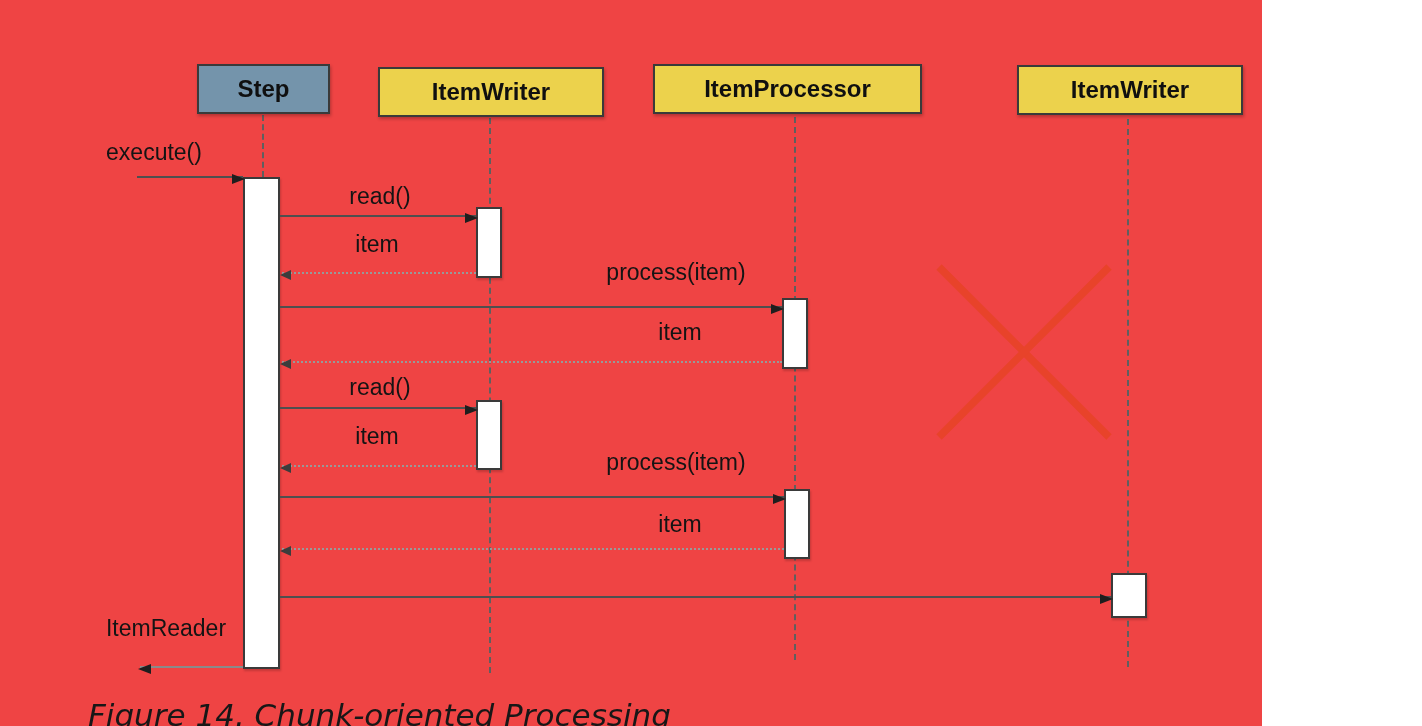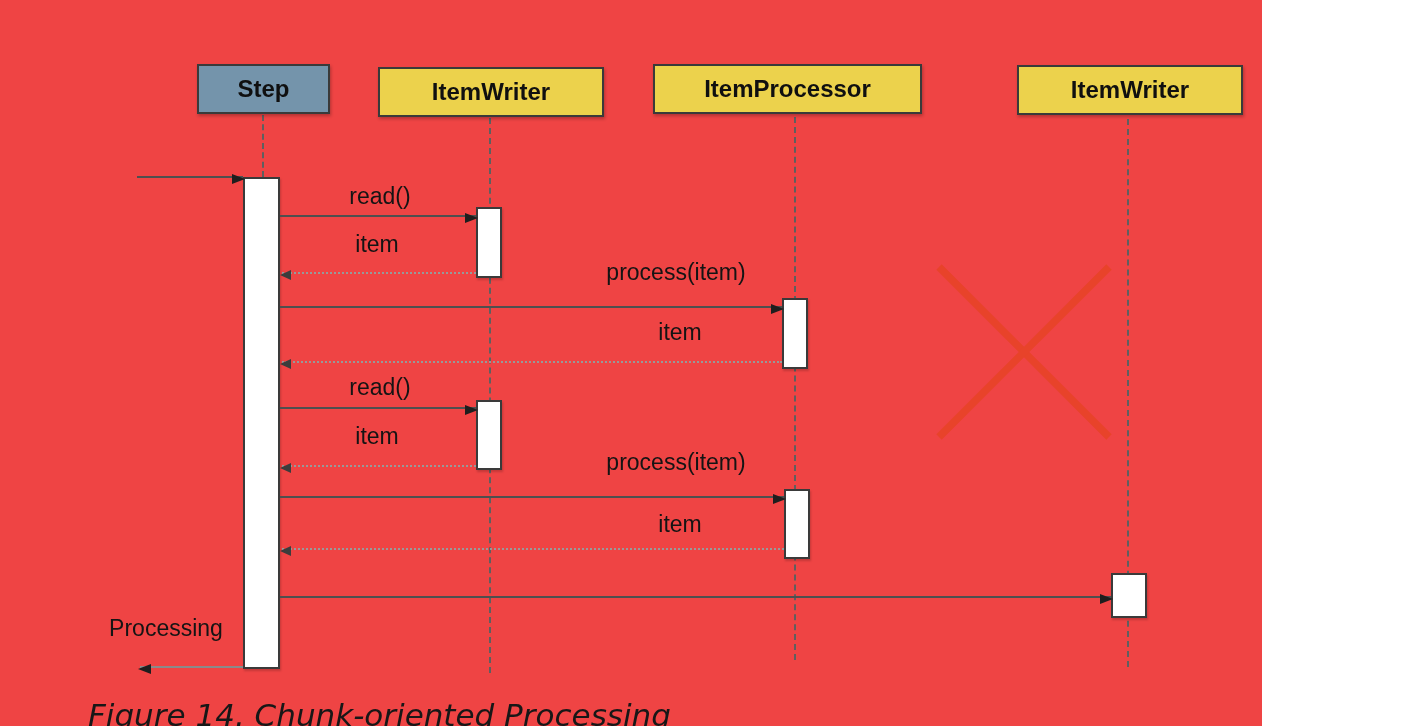--- a/index.html
+++ b/index.html
@@ -111,29 +111,30 @@
   <div class="arrow return-dotted" style="left:282px;top:272px;width:194px;"></div>
   <div class="arrow call" style="left:280px;top:306px;width:502px;"></div>
   <div class="arrow return-dotted" style="left:282px;top:361px;width:500px;"></div>
   <div class="arrow call" style="left:280px;top:407px;width:196px;"></div>
   <div class="arrow return-dotted" style="left:282px;top:465px;width:194px;"></div>
   <div class="arrow call" style="left:280px;top:496px;width:504px;"></div>
   <div class="arrow return-dotted" style="left:282px;top:548px;width:502px;"></div>
   <div class="arrow call" style="left:280px;top:596px;width:831px;"></div>
   <div class="arrow return-solid" style="left:140px;top:666px;width:103px;"></div>
 
+  <div class="mlabel" style="left:44px;top:139px;">execute()</div>
   <div class="mlabel" style="left:270px;top:183px;">read()</div>
   <div class="mlabel" style="left:267px;top:231px;">item</div>
   <div class="mlabel" style="left:566px;top:259px;">process(item)</div>
   <div class="mlabel" style="left:570px;top:319px;">item</div>
   <div class="mlabel" style="left:270px;top:374px;">read()</div>
   <div class="mlabel" style="left:267px;top:423px;">item</div>
   <div class="mlabel" style="left:566px;top:449px;">process(item)</div>
   <div class="mlabel" style="left:570px;top:511px;">item</div>
-  <div class="mlabel" style="left:56px;top:615px;">Processing</div>
+  <div class="mlabel" style="left:56px;top:615px;">ItemReader</div>
 
   <svg class="cross" width="184" height="186" viewBox="0 0 184 186">
     <line x1="7" y1="8" x2="177" y2="178" stroke="#e8432a" stroke-width="7.5"></line>
     <line x1="177" y1="8" x2="7" y2="178" stroke="#e8432a" stroke-width="7.5"></line>
   </svg>
 
   <div class="caption">Figure 14. Chunk-oriented Processing</div>
 
 </div>
 

